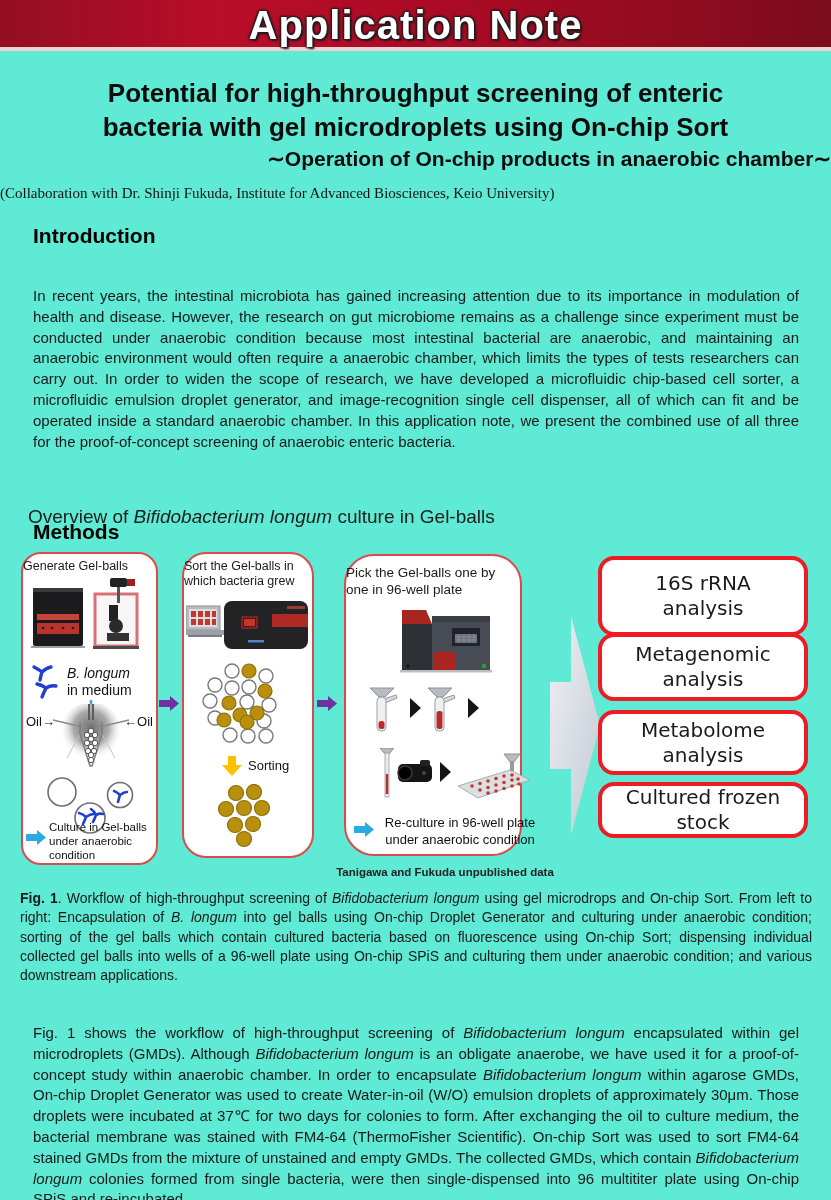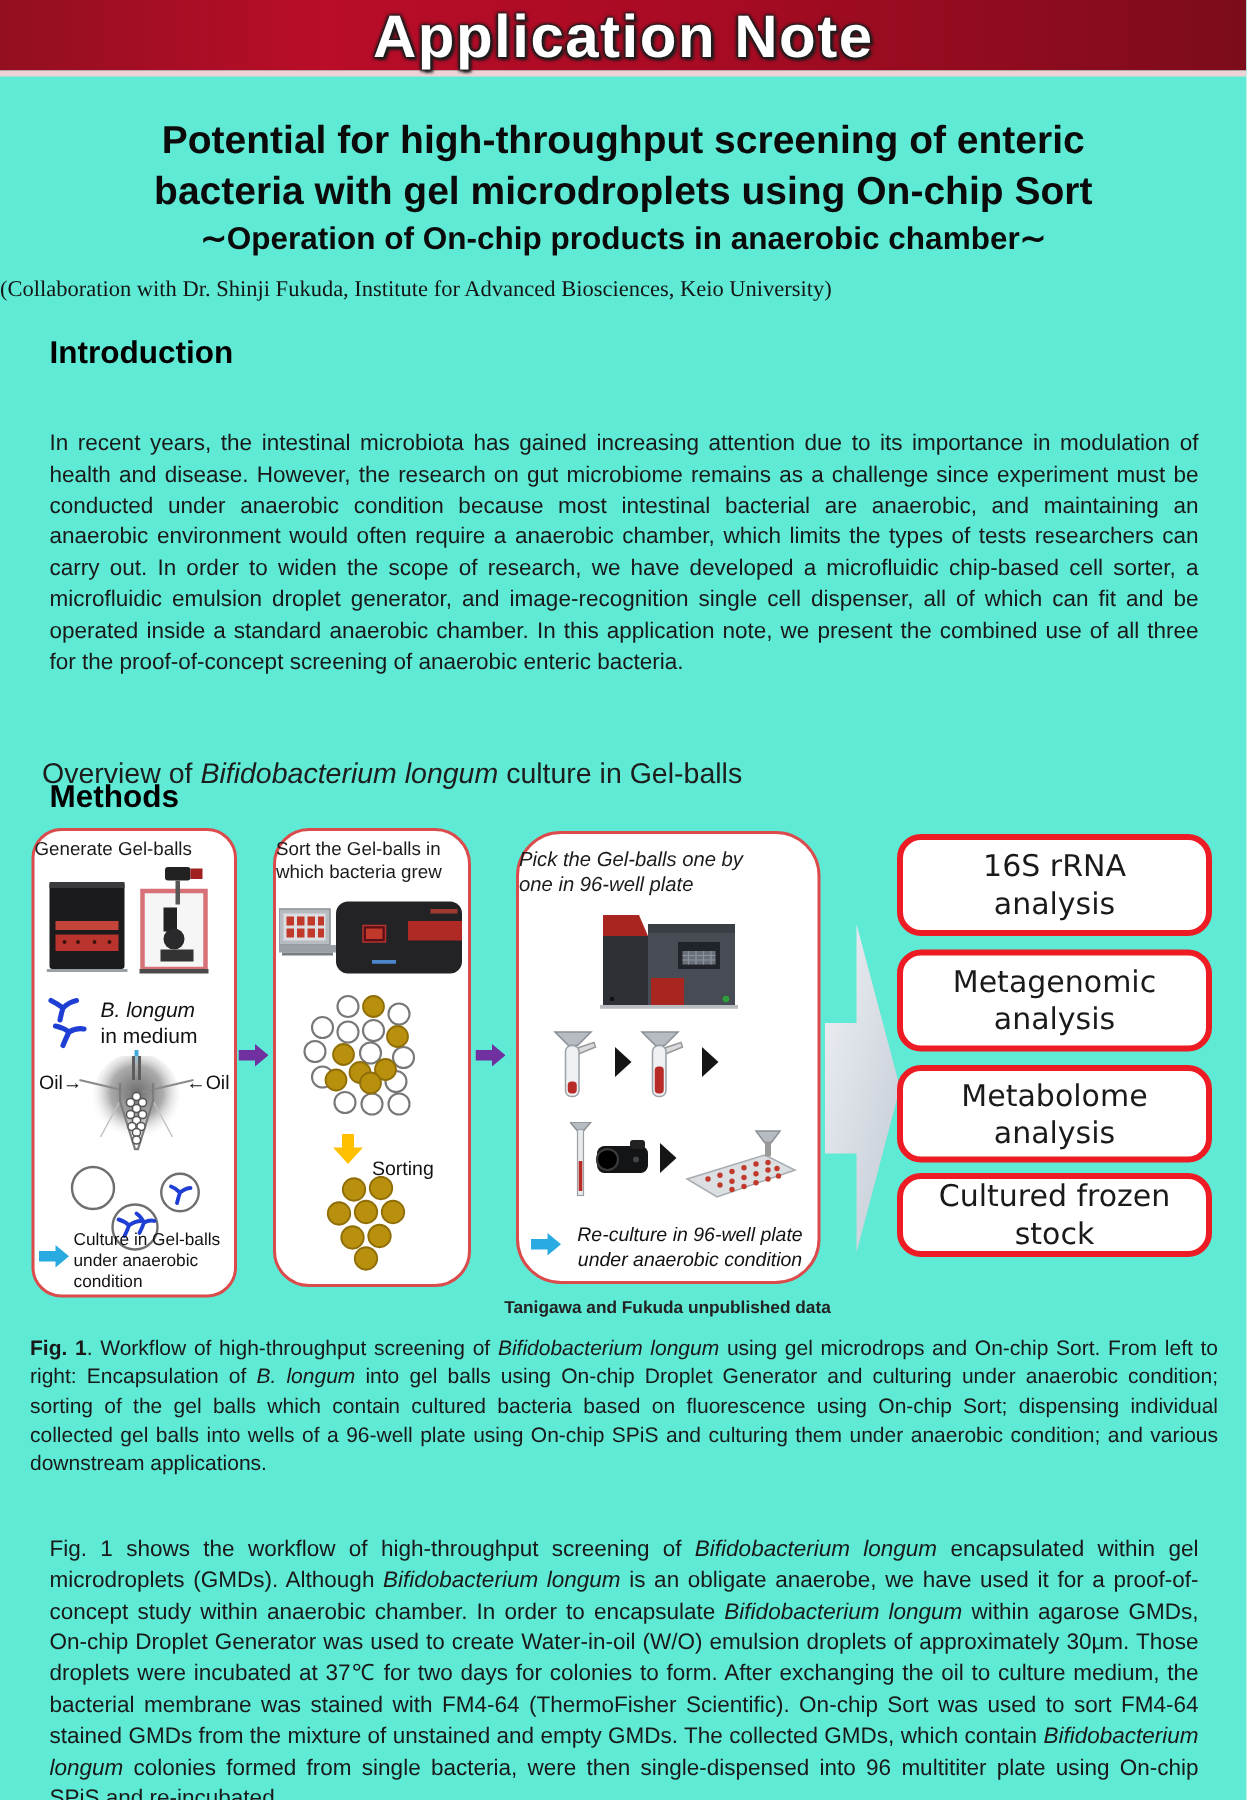--- a/index.html
+++ b/index.html
@@ -10,21 +10,21 @@
   
   .banner { position:absolute; top:0; left:0; width:831px; height:51px;
             background:linear-gradient(90deg,#930f20 0%,#b90d29 26%,#aa0b24 55%,#7c0c1a 100%);
             border-bottom:4px solid #eed3d6; text-align:center; }
   .banner h1 { font-size:40px; font-weight:bold; color:#ffffff; line-height:50px; letter-spacing:1px;
                text-shadow:2px 2px 2px #1c1c1c, -1px -1px 2px #1c1c1c, 1px -1px 2px #1c1c1c, -1px 1px 2px #1c1c1c; }
 
   
   .doc-title   { position:absolute; top:76px; left:0; width:100%; text-align:center;
                  font-weight:bold; font-size:26px; line-height:34px; color:#0b0b0b; }
-  .doc-subtitle{ position:absolute; top:147px; left:0; width:100%; text-align:center;
+  .doc-subtitle{ position:absolute; top:147px; left:0; width:100%; text-align:right;
                  font-weight:bold; font-size:21px; color:#0b0b0b; }
   .collab      { position:absolute; top:185px; left:0; width:100%; 
                  font-size:15px; color:#141414;font-family:Liberation Serif, serif; }
 
   .h2 { position:absolute; left:33px; font-size:21px; font-weight:bold; color:#000; }
   .h-intro   { top:224px; }
   .h-methods { top:472px;margin-top:48px; }
 
   .para { position:absolute; left:33px; width:766px; font-size:15px; line-height:20.8px;
           text-align:justify; color:#191919;margin-top:20px; }
@@ -39,39 +39,39 @@
   .i { font-style:italic; }
   .b { font-weight:bold; }
 
   
   .figure { position:absolute; top:546px; left:0; width:831px; height:340px; }
   .abs { position:absolute; }
 
   .wf-box { position:absolute; background:#fff; border:2px solid #dc4b4c; border-radius:20px; }
   .box1 { left:21px;  top:6px; width:137px; height:313px; }
   .box2 { left:182px; top:6px; width:132px; height:306px; border-radius:24px; }
-  .box3 { left:344px; top:8px; width:203px; height:302px; border-radius:30px;font-style:italic; }
+  .box3 { left:344px; top:8px; width:178px; height:302px; border-radius:30px; }
   .box-title { font-size:12.5px; line-height:15px; color:#1a1a1a; margin-top:5px; }
   .box3 .box-title { font-size:13.5px; line-height:17px; margin-top:8px; }
 
   .b1-equip    { left:8px;  top:24px;  width:120px; }
   .b1-bact     { left:5px;  top:110px; width:36px; }
   .b1-label    { left:44px; top:111px; font-size:14px; line-height:17px; color:#111; }
   .b1-bluearrow{ left:62px; top:146px; }
   .b1-funnel   { left:24px; top:150px; width:88px; }
   .b1-oil-l    { left:3px;  top:160px; font-size:13px; color:#111; }
   .b1-oil-r    { right:3px; top:160px; font-size:13px; color:#111; }
   .b1-balls    { left:12px; top:222px; width:112px; }
   .b1-cyan     { left:3px;  top:276px; }
   .b1-cap      { left:26px; top:266px; width:108px; font-size:11.5px; line-height:14px; color:#111; }
 
   .b2-machine  { left:2px;  top:44px;  width:124px; }
   .b2-cluster  { left:18px; top:108px; width:92px; }
   .b2-sortarrow{ left:38px; top:202px; }
-  .b2-sortlabel{ left:64px; top:204px; font-size:13px; color:#111;margin-top:13px; }
+  .b2-sortlabel{ left:64px; top:204px; font-size:13px; color:#111; }
   .b2-sorted   { left:28px; top:230px; width:70px; }
 
   .b3-machine  { left:50px; top:48px;  width:100px; }
   .b3-row1     { left:22px; top:130px; width:128px; }
   .b3-row2     { left:34px; top:192px; width:154px; }
   .b3-cyan     { left:8px;  top:266px; }
   .b3-cap      { left:32px; top:258px; width:164px; font-size:13px; line-height:17px; text-align:center; color:#111; }
 
   .purple-arrow { position:absolute; top:150px; }
   .pa1 { left:159px; } .pa2 { left:317px; }
@@ -79,21 +79,21 @@
   .credit { position:absolute; left:320px; top:320px; width:250px; text-align:center;
             font-size:11.5px; font-weight:600; color:#222; }
 
   .big-arrow { position:absolute; left:550px; top:62px; }
 
   .output-box { position:absolute; left:598px; width:210px; background:#fff;
                 border:4px solid #ed1c24; border-radius:16px;
                 display:flex; flex-direction:column; align-items:center; justify-content:center;
                 font-family:"DejaVu Sans", sans-serif; font-size:20px; line-height:25px;
                 color:#1a1a1a; text-align:center; }
-  .ob1 { top:10px;  height:68px; }
+  .ob1 { top:10px;  height:80px; }
   .ob2 { top:87px;  height:68px; }
   .ob3 { top:164px; height:65px; }
   .ob4 { top:236px; height:56px; }
 </style>
 </head>
 <body>
 
 <div class="page">
 
   <div class="banner">

